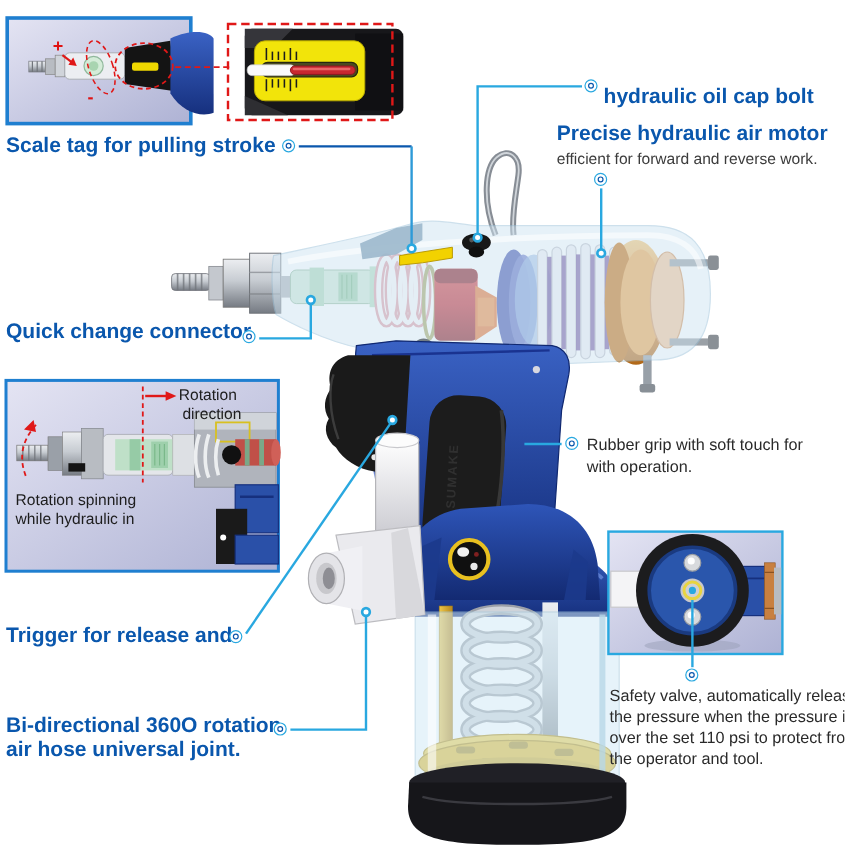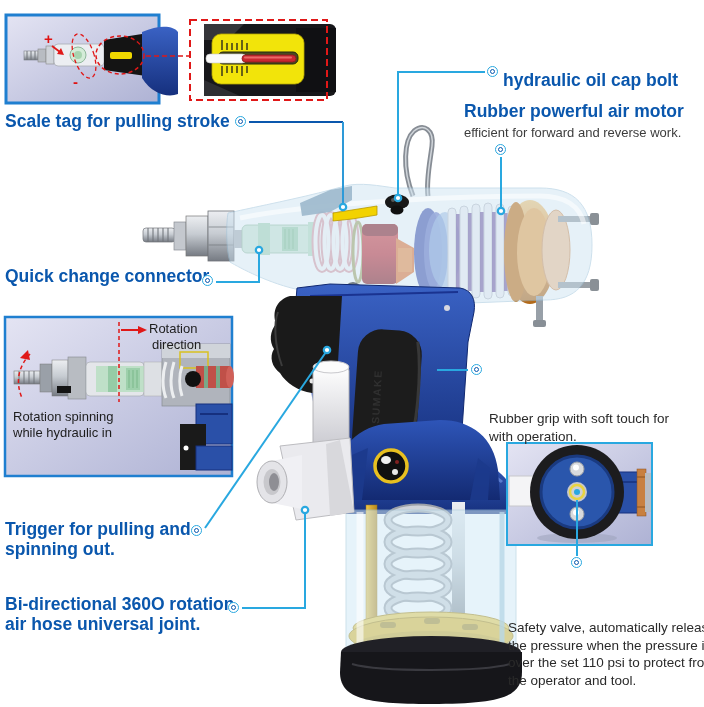--- a/index.html
+++ b/index.html
@@ -3,21 +3,21 @@
 <meta charset="utf-8">
 <style>
   html,body { margin:0; padding:0; background:#fff; }
   #canvas {
     position:relative; width:704px; height:707px; background:#fff;
     font-family:"Liberation Sans", sans-serif; overflow:hidden;
   }
   #art { position:absolute; left:0; top:0; }
   .lbl { position:absolute; white-space:nowrap; }
   .lbl-blue { color:#0a57ad; font-weight:bold; font-size:17.5px; line-height:20px; }
-  .lbl-black { color:#2a2a2a; font-size:13.5px; line-height:17.5px;margin-top:48px; }
+  .lbl-black { color:#2a2a2a; font-size:13.5px; line-height:17.5px; }
   .lbl-inset { color:#1d1d1d; font-size:13px; line-height:16px; position:absolute; white-space:nowrap; }
   .lbl-red { color:#e01212; font-weight:bold; position:absolute; }
   .marker {
     position:absolute; width:9px; height:9px; border:1.6px solid #29a8e0;
     border-radius:50%; background:#fff; display:flex; align-items:center; justify-content:center;
   }
   .marker span {
     width:3.6px; height:3.6px; border:1.4px solid #0a57ad; border-radius:50%; background:#fff; display:block;
   }
 </style>
@@ -390,36 +390,35 @@
 <div class="lbl lbl-blue" style="left:5px; top:111px;">Scale tag for pulling stroke</div>
 <div class="marker" style="left:235px; top:116px;">
       <span></span>
     </div>
 
 <div class="lbl lbl-blue" style="left:503px; top:70px;">hydraulic oil cap bolt</div>
 <div class="marker" style="left:487px; top:66px;">
       <span></span>
     </div>
 
-<div class="lbl lbl-blue" style="left:464px; top:101px;">Rubber powerful air motor</div>
+<div class="lbl lbl-blue" style="left:464px; top:101px;">Precise hydraulic air motor</div>
 <div class="lbl" style="left:464px; top:125px; color:#3c3c3c; font-size:13px;">efficient for forward and reverse work.</div>
 <div class="marker" style="left:495px; top:144px;">
       <span></span>
     </div>
 
 <div class="lbl lbl-blue" style="left:5px; top:266px;">
   <div>Quick change connector</div>
 </div>
 <div class="marker" style="left:202px; top:275px;">
       <span></span>
     </div>
 
 <div class="lbl lbl-blue" style="left:5px; top:519px;">
-  <div>Trigger for pulling and</div>
-  <div>spinning out.</div>
+  <div>Trigger for release and</div>
 </div>
 <div class="marker" style="left:191px; top:525px;">
       <span></span>
     </div>
 
 <div class="lbl lbl-blue" style="left:5px; top:594px;">
   <div>Bi-directional 360O rotation</div>
   <div>air hose universal joint.</div>
 </div>
 <div class="marker" style="left:228px; top:602px;">

